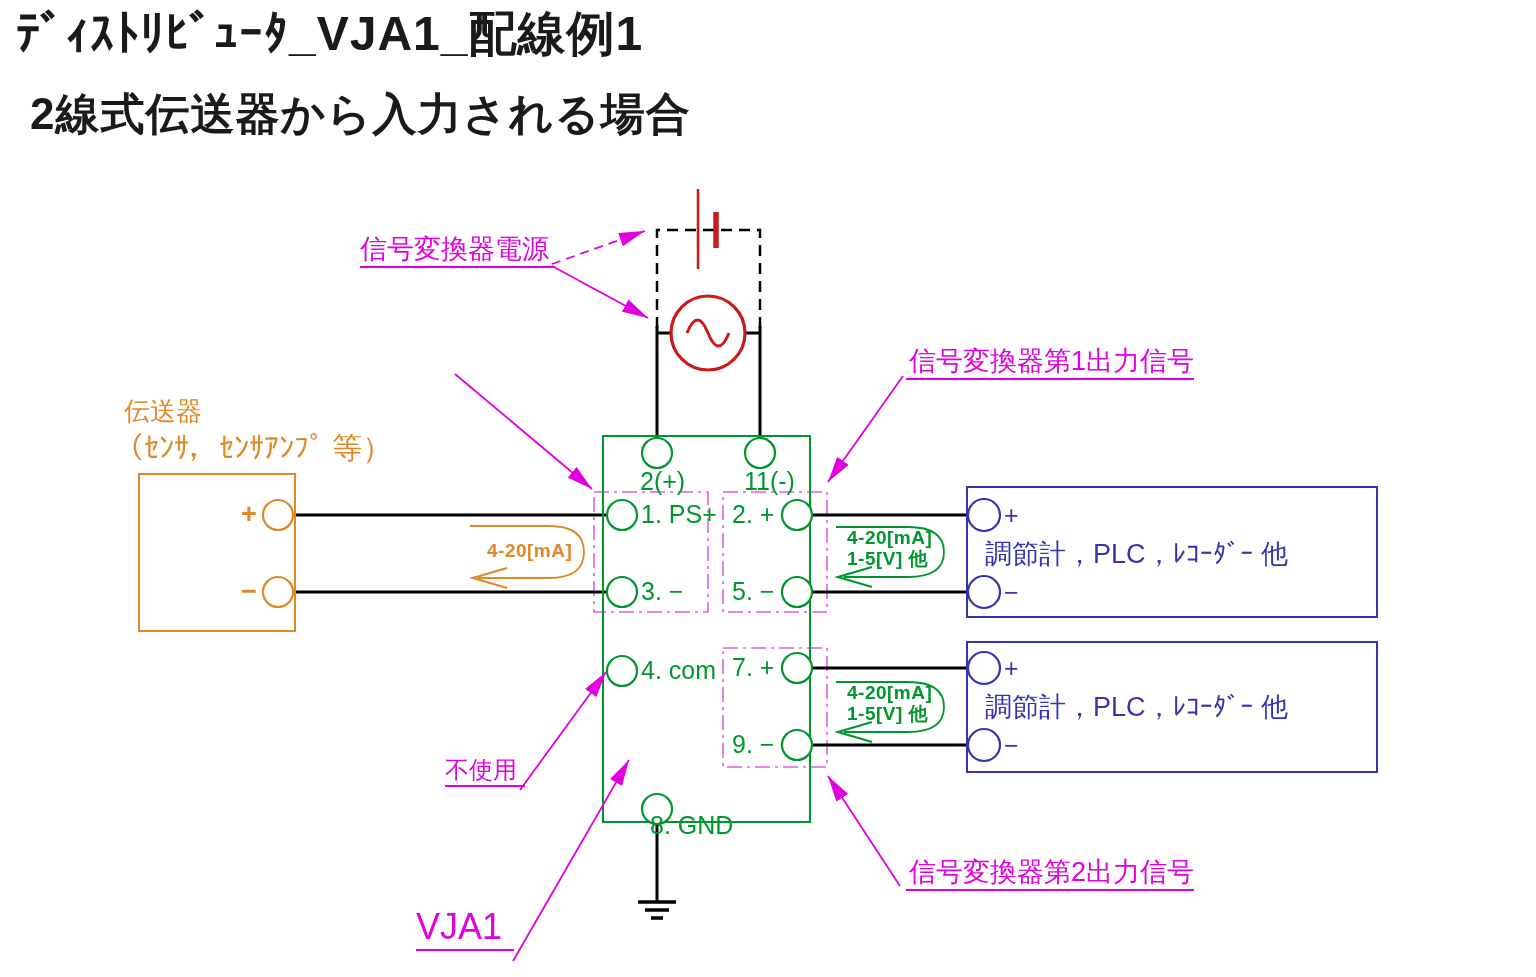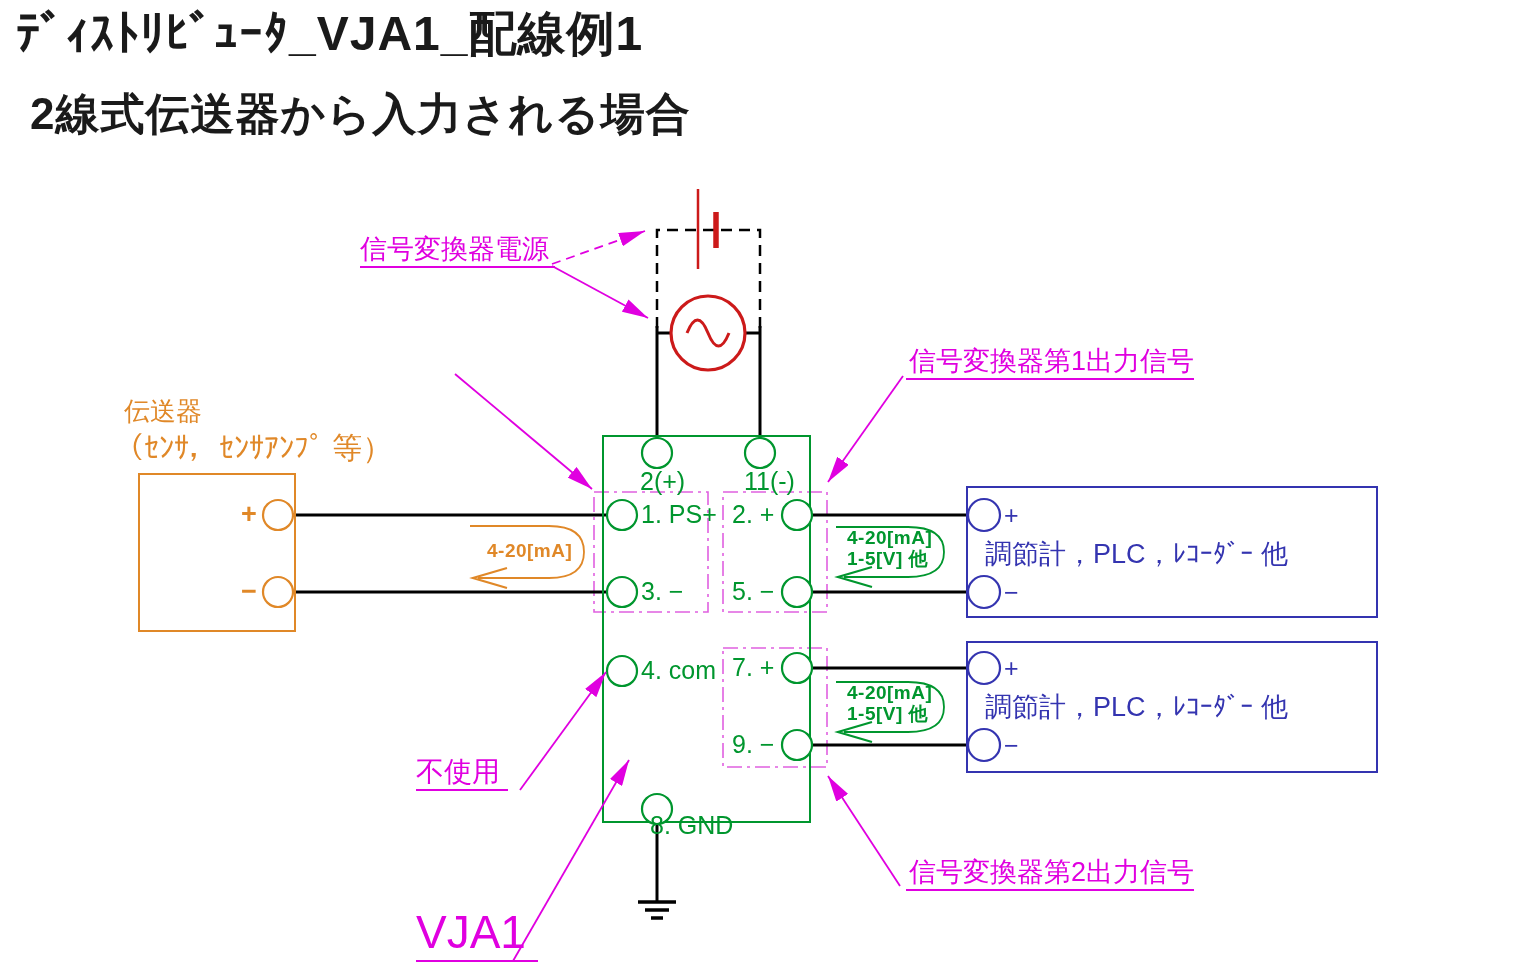--- a/index.html
+++ b/index.html
@@ -140,22 +140,22 @@
       <path d="M 900 886 L 828 776" marker-end="url(#arrowM)"></path>
     </g>
   </svg>
 
   <div class="lbl dark title1">ﾃﾞｨｽﾄﾘﾋﾞｭｰﾀ_VJA1_配線例1</div>
   <div class="lbl dark title2">2線式伝送器から入力される場合</div>
 
   <div class="lbl magenta t27 underline" style="left:360px;top:235px;padding-right:6px;">信号変換器電源</div>
   <div class="lbl magenta t27 underline" style="left:906px;top:347px;padding-left:3px;">信号変換器第1出力信号</div>
   <div class="lbl magenta t27 underline" style="left:906px;top:858px;padding-left:3px;">信号変換器第2出力信号</div>
-  <div class="lbl magenta underline" style="left:416px;top:757px;font-size:28px;padding-right:8px;">不使用</div>
-  <div class="lbl magenta underline" style="left:416px;top:908px;font-size:46px;padding-right:12px;">VJA1</div>
+  <div class="lbl magenta underline" style="left:445px;top:757px;font-size:24px;padding-right:8px;">不使用</div>
+  <div class="lbl magenta underline" style="left:416px;top:908px;font-size:36px;padding-right:12px;">VJA1</div>
 
   <div class="lbl orange" style="left:124px;top:397px;font-size:26px;">伝送器</div>
   <div class="lbl orange" style="left:114px;top:432px;font-size:30px;">（ｾﾝｻ，ｾﾝｻｱﾝﾌﾟ 等）</div>
   <div class="lbl orange t27" style="left:241px;top:500px;font-weight:bold;">+</div>
   <div class="lbl orange t27" style="left:241px;top:577px;font-weight:bold;">−</div>
 
   <div class="lbl green t25" style="left:640px;top:468px;">2(+)</div>
   <div class="lbl green t25" style="left:744px;top:468px;">11(-)</div>
   <div class="lbl green t25" style="left:641px;top:501px;">1. PS+</div>
   <div class="lbl green t25" style="left:732px;top:501px;">2. +</div>

